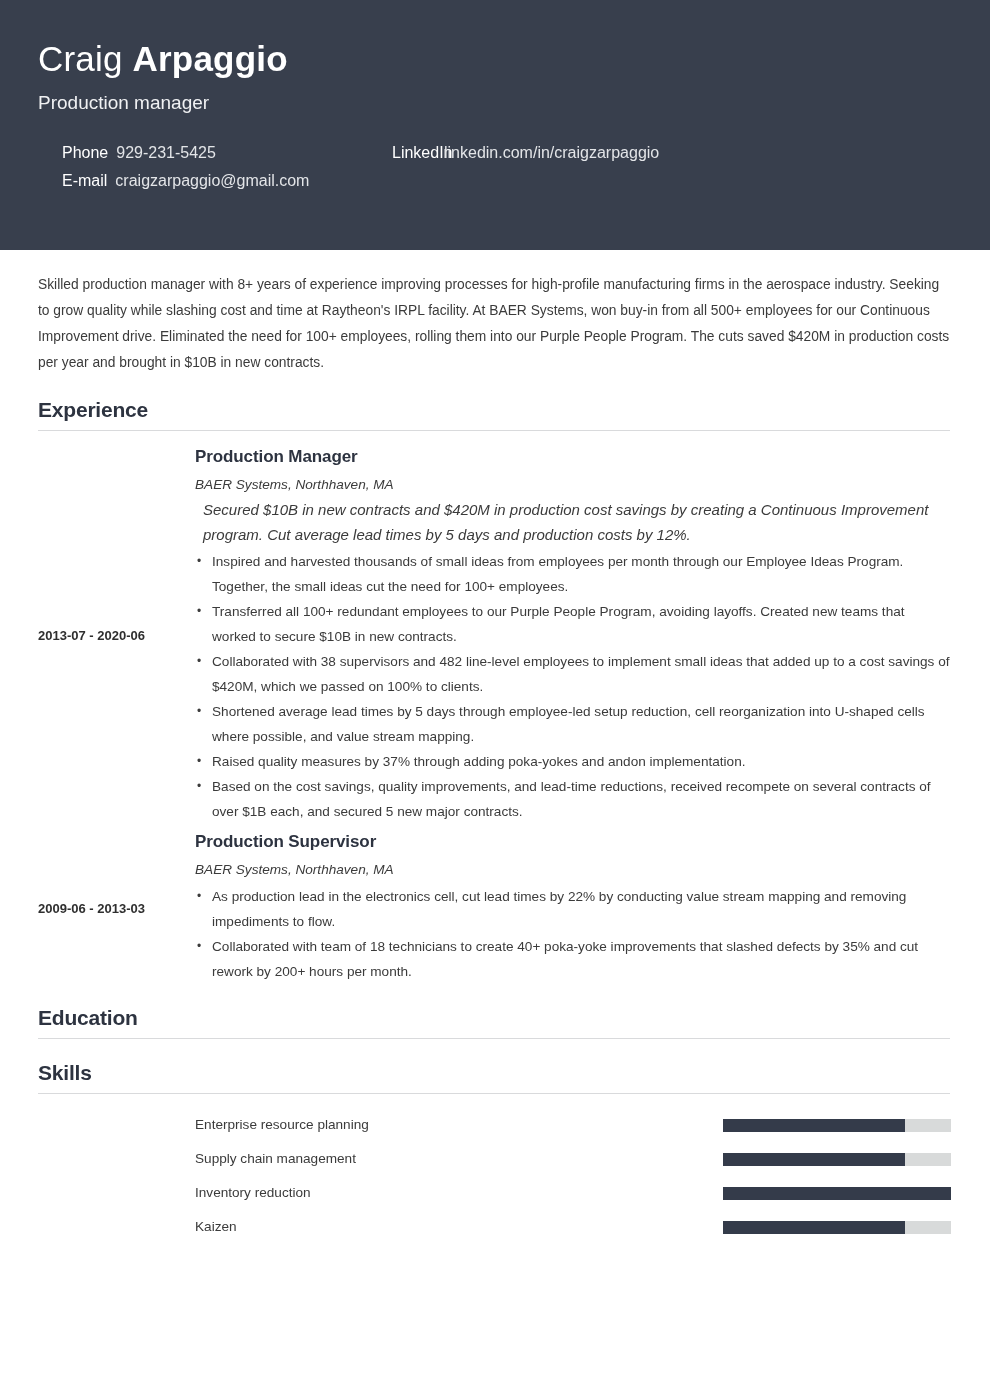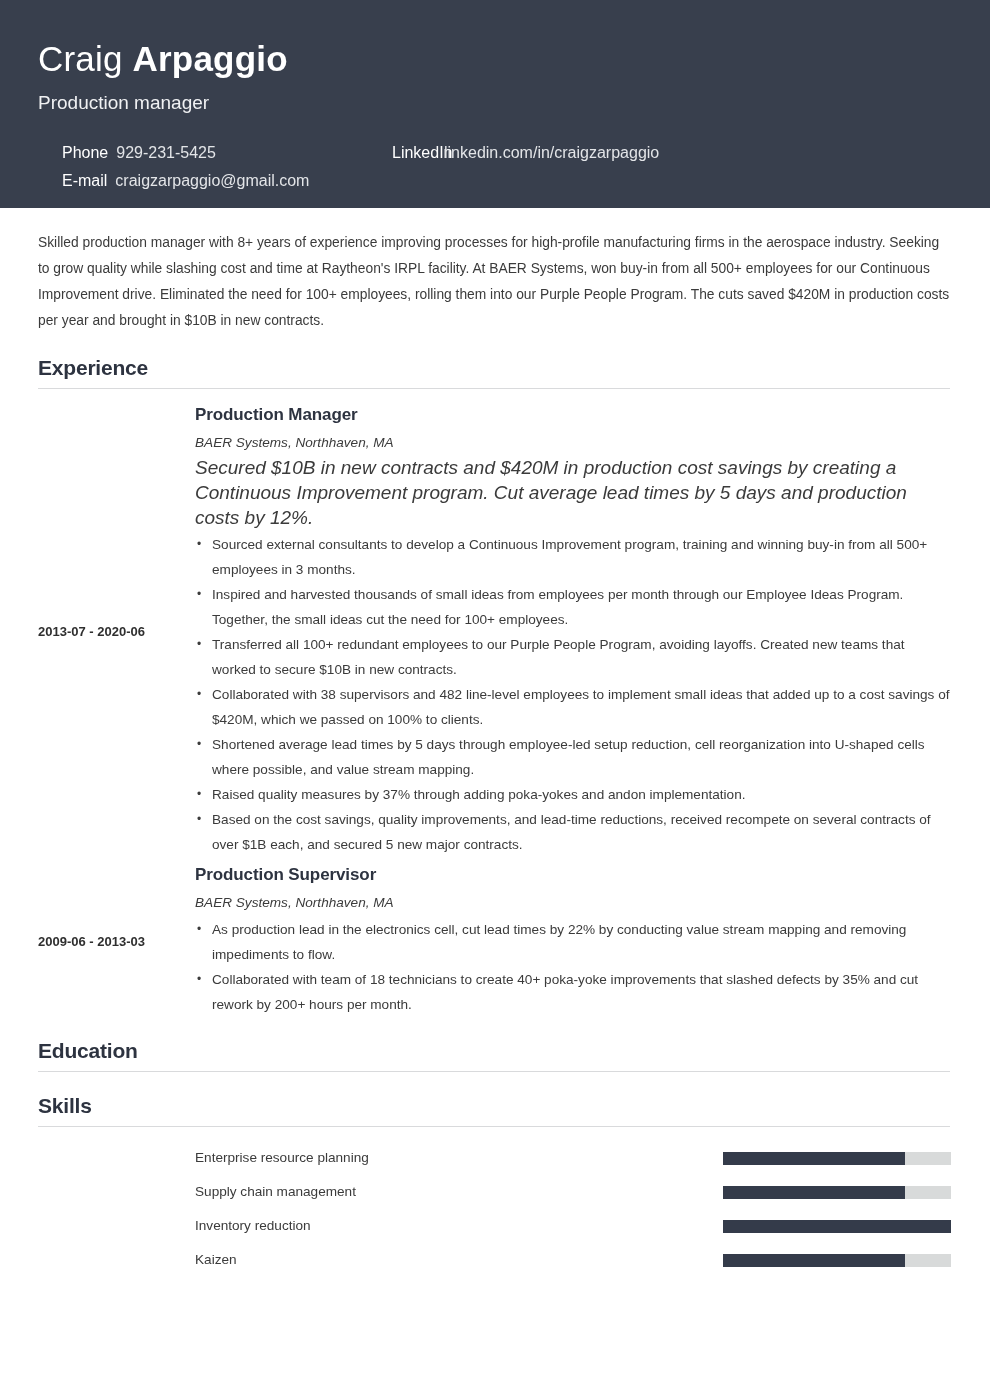--- a/index.html
+++ b/index.html
@@ -14,21 +14,21 @@
     color: #333333;
     width: 990px;
     min-height: 1400px;
     position: relative;
   }
 
   
   .header {
     background: #383f4d;
     width: 990px;
-    height: 208px;
+    height: 250px;
     padding: 38px 38px 0 38px;
     color: #ffffff;
     position: relative;
   }
 
   .name-line {
     font-size: 35px;
     line-height: 42px;
     color: #ffffff;
     font-weight: 400;
@@ -139,25 +139,26 @@
     letter-spacing: -0.1px;
   }
   .entry-org {
     font-size: 13.6px;
     font-style: italic;
     color: #3b3b3b;
     line-height: 25px;
     margin-top: 3px;
   }
   .entry-desc {
-    font-size: 19px;
+    font-size: 15px;
     font-style: italic;
     color: #3b3b3b;
     line-height: 25px;
     max-width: 740px;
+    margin-left: 8px;
   }
   .entry-sub {
     font-size: 13.6px;
     color: #3b3b3b;
     line-height: 25px;
     margin-top: 3px;
   }
 
   ul.bullets {
     list-style: none;
@@ -246,21 +247,20 @@
     <div class="section-title">Experience</div>
     <div class="section-rule"></div>
 
     <div class="entry">
       <div class="entry-date">2013-07 - 2020-06</div>
       <div class="entry-main">
         <div class="entry-title">Production Manager</div>
         <div class="entry-org">BAER Systems, Northhaven, MA</div>
         <div class="entry-desc">Secured $10B in new contracts and $420M in production cost savings by creating a Continuous Improvement program. Cut average lead times by 5 days and production costs by 12%.</div>
         <ul class="bullets">
-          <li>Sourced external consultants to develop a Continuous Improvement program, training and winning buy-in from all 500+ employees in 3 months.</li>
           <li>Inspired and harvested thousands of small ideas from employees per month through our Employee Ideas Program. Together, the small ideas cut the need for 100+ employees.</li>
           <li>Transferred all 100+ redundant employees to our Purple People Program, avoiding layoffs. Created new teams that worked to secure $10B in new contracts.</li>
           <li>Collaborated with 38 supervisors and 482 line-level employees to implement small ideas that added up to a cost savings of $420M, which we passed on 100% to clients.</li>
           <li>Shortened average lead times by 5 days through employee-led setup reduction, cell reorganization into U-shaped cells where possible, and value stream mapping.</li>
           <li>Raised quality measures by 37% through adding poka-yokes and andon implementation.</li>
           <li>Based on the cost savings, quality improvements, and lead-time reductions, received recompete on several contracts of over $1B each, and secured 5 new major contracts.</li>
         </ul>
       </div>
     </div>
 

